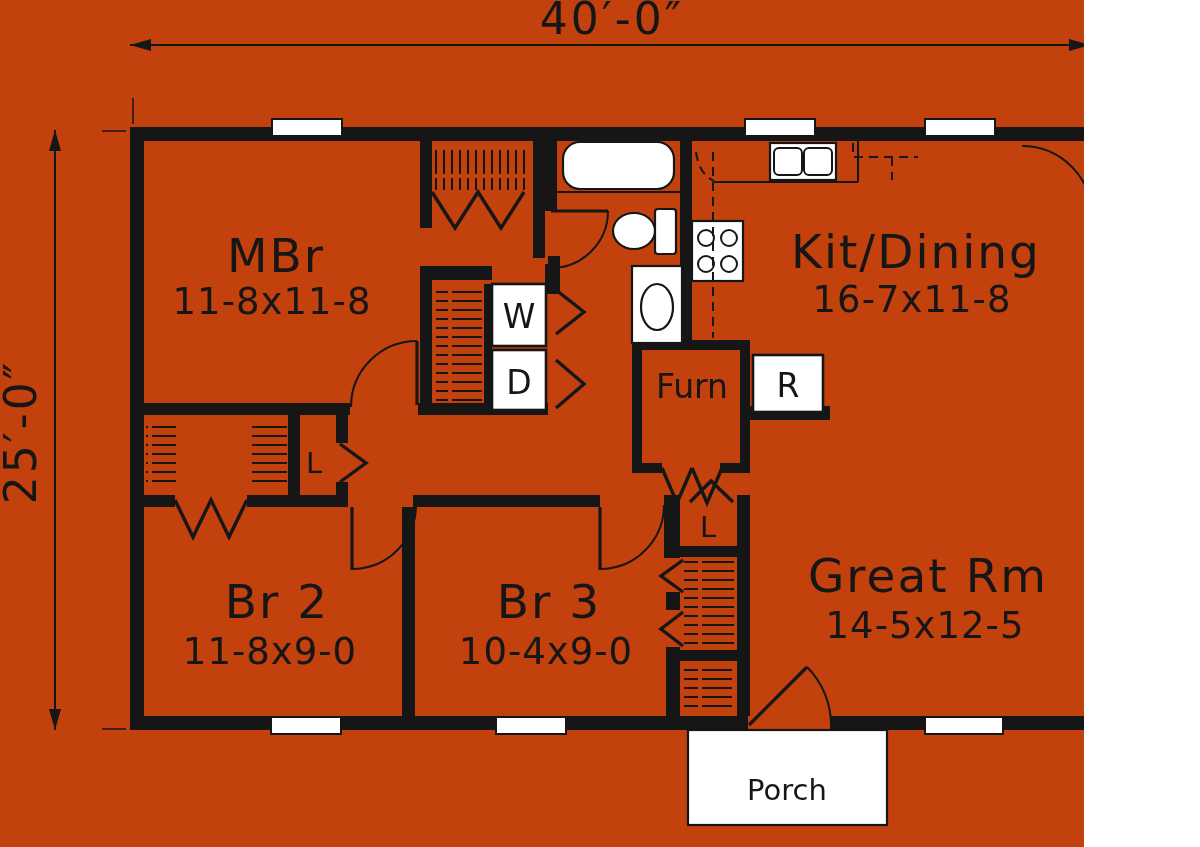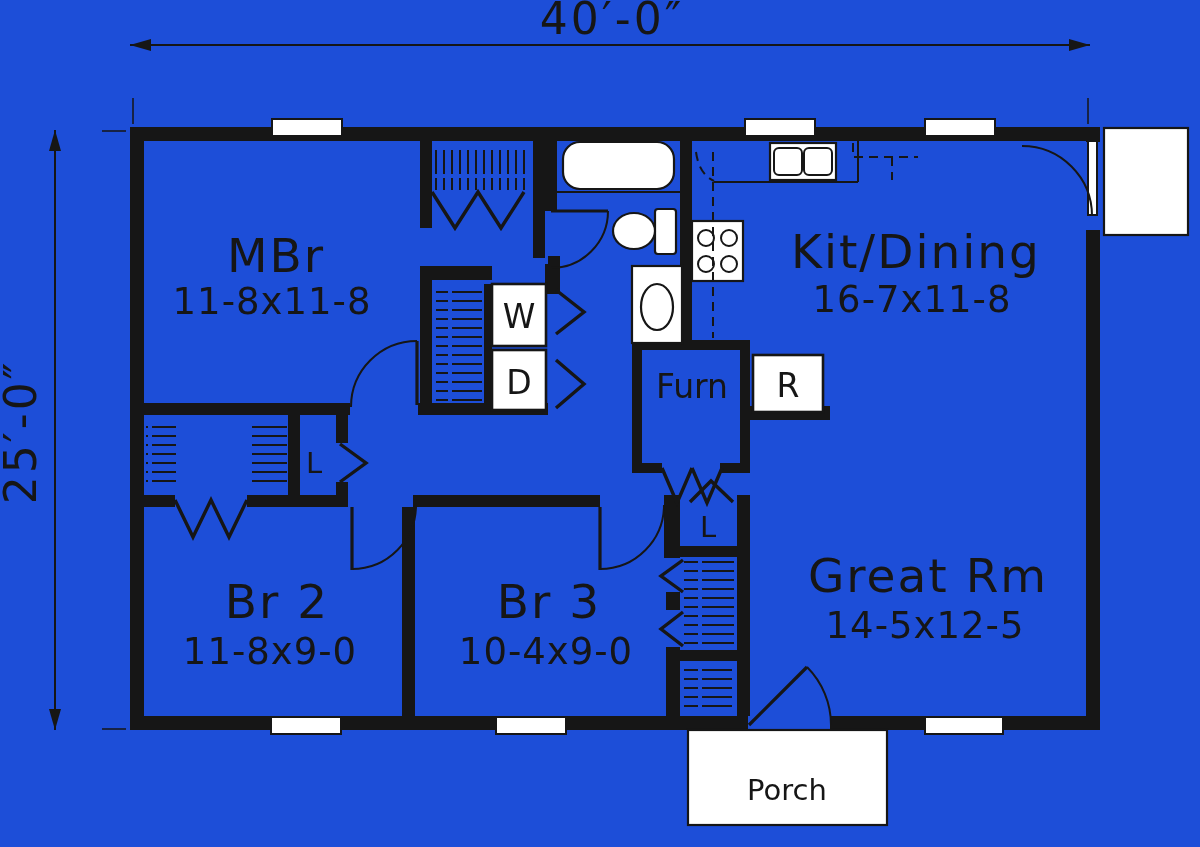--- a/index.html
+++ b/index.html
@@ -1,16 +1,16 @@
 <!DOCTYPE html>
 <html><head>
 <meta charset="utf-8">
 <style>
   html,body{margin:0;padding:0;background:#ffffff;}
-  .stage{position:relative;width:1200px;height:847px;background:#1d4ed8;overflow:hidden;}
+  .stage{position:relative;width:1084px;height:847px;background:#c2410c;overflow:hidden;}
   svg{display:block;}
   .plan-text{font-family:"DejaVu Sans",sans-serif;fill:#161616;text-anchor:middle;}
   .t-room{font-size:47px;letter-spacing:2px;}
   .t-size{font-size:37px;letter-spacing:1px;}
   .t-dim{font-size:44px;letter-spacing:3px;}
   .t-fix{font-size:33px;}
   .t-small{font-size:29px;}
   .wall{fill:#161616;}
   .thin{stroke:#161616;stroke-width:2;fill:none;}
   .fixture{stroke:#161616;stroke-width:2.2;fill:#ffffff;}

